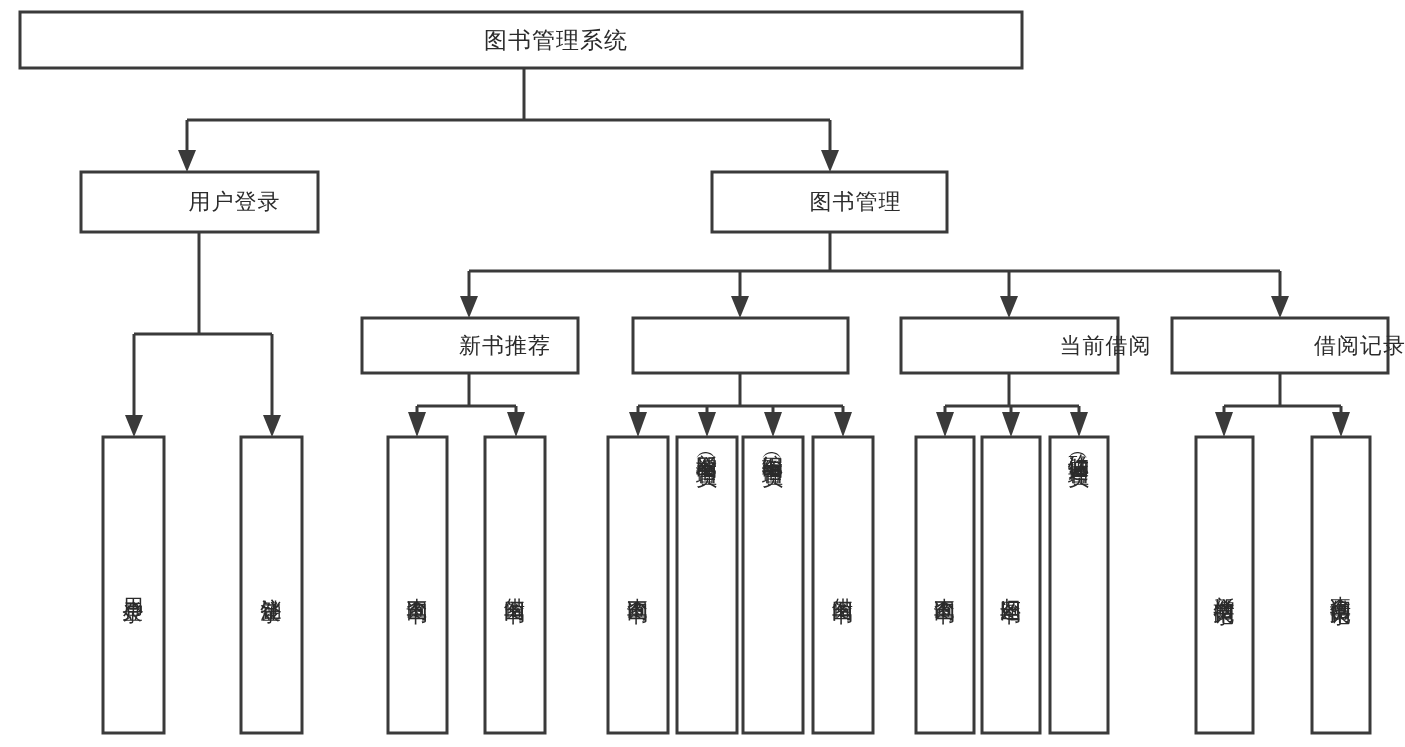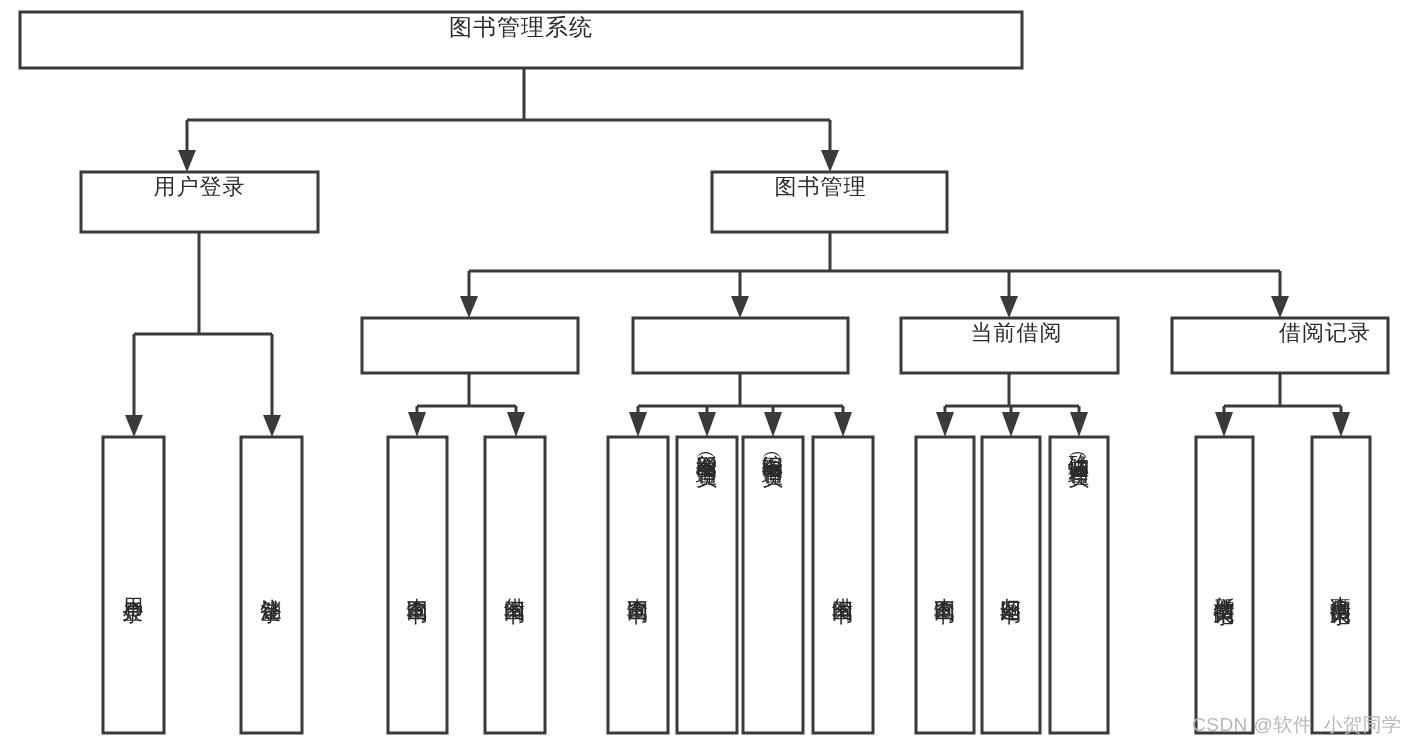--- a/index.html
+++ b/index.html
@@ -54,22 +54,24 @@
     font-family: "Liberation Sans", "DejaVu Sans", sans-serif;
     font-size: 21px;
     color: #2b2b2b;
     letter-spacing: 2px;
     line-height: 1;
     white-space: nowrap;
   }
   .hlabel-wrap {
     position: absolute;
     display: flex;
+    align-items: center;
     justify-content: center;
     pointer-events: none;
+    margin-left: 35px;
   }
   .hlabel-text {
     font-family: "Liberation Sans", "DejaVu Sans", sans-serif;
     font-size: 22px;
     color: #2b2b2b;
     white-space: nowrap;
     letter-spacing: 1px;
   }
   .title-label-text {
     font-size: 23px;
@@ -204,23 +206,26 @@
   </div>
 
   <div class="hlabel-wrap" style="left:81px; top:172px; width:237px; height:60px;">
     <span class="hlabel-text">用户登录</span>
   </div>
 
   <div class="hlabel-wrap" style="left:712px; top:172px; width:217px; height:60px;">
     <span class="hlabel-text">图书管理</span>
   </div>
 
-
-
-  <div class="hlabel-wrap" style="left:901px; top:318px; width:231px; height:55px;">
+  <div class="hlabel-wrap" style="left:362px; top:318px; width:216px; height:55px;">
+    <span class="hlabel-text">新书推荐</span>
+  </div>
+
+
+  <div class="hlabel-wrap" style="left:955px; top:318px; width:231px; height:55px;">
     <span class="hlabel-text">当前借阅</span>
   </div>
 
   <div class="hlabel-wrap" style="left:1217px; top:318px; width:216px; height:55px;">
     <span class="hlabel-text">借阅记录</span>
   </div>
 
   <div class="vlabel-wrap" style="left:103px; top:437px; width:61px; height:296px;">
     <span class="vlabel-text">用户登录</span>
   </div>
@@ -254,15 +259,14 @@
   <div class="vlabel-wrap" style="left:1050px; top:437px; width:58px; height:296px; align-items:flex-start;">
     <span class="vlabel-text">确认归还（管理员）</span>
   </div>
   <div class="vlabel-wrap" style="left:1196px; top:437px; width:57px; height:296px;">
     <span class="vlabel-text">新增借阅记录</span>
   </div>
   <div class="vlabel-wrap" style="left:1312px; top:437px; width:58px; height:296px;">
     <span class="vlabel-text">查询借阅记录</span>
   </div>
 
-  <div class="watermark">CSDN @软件_小贺同学</div>
 
 </div>
 
 </body></html>

